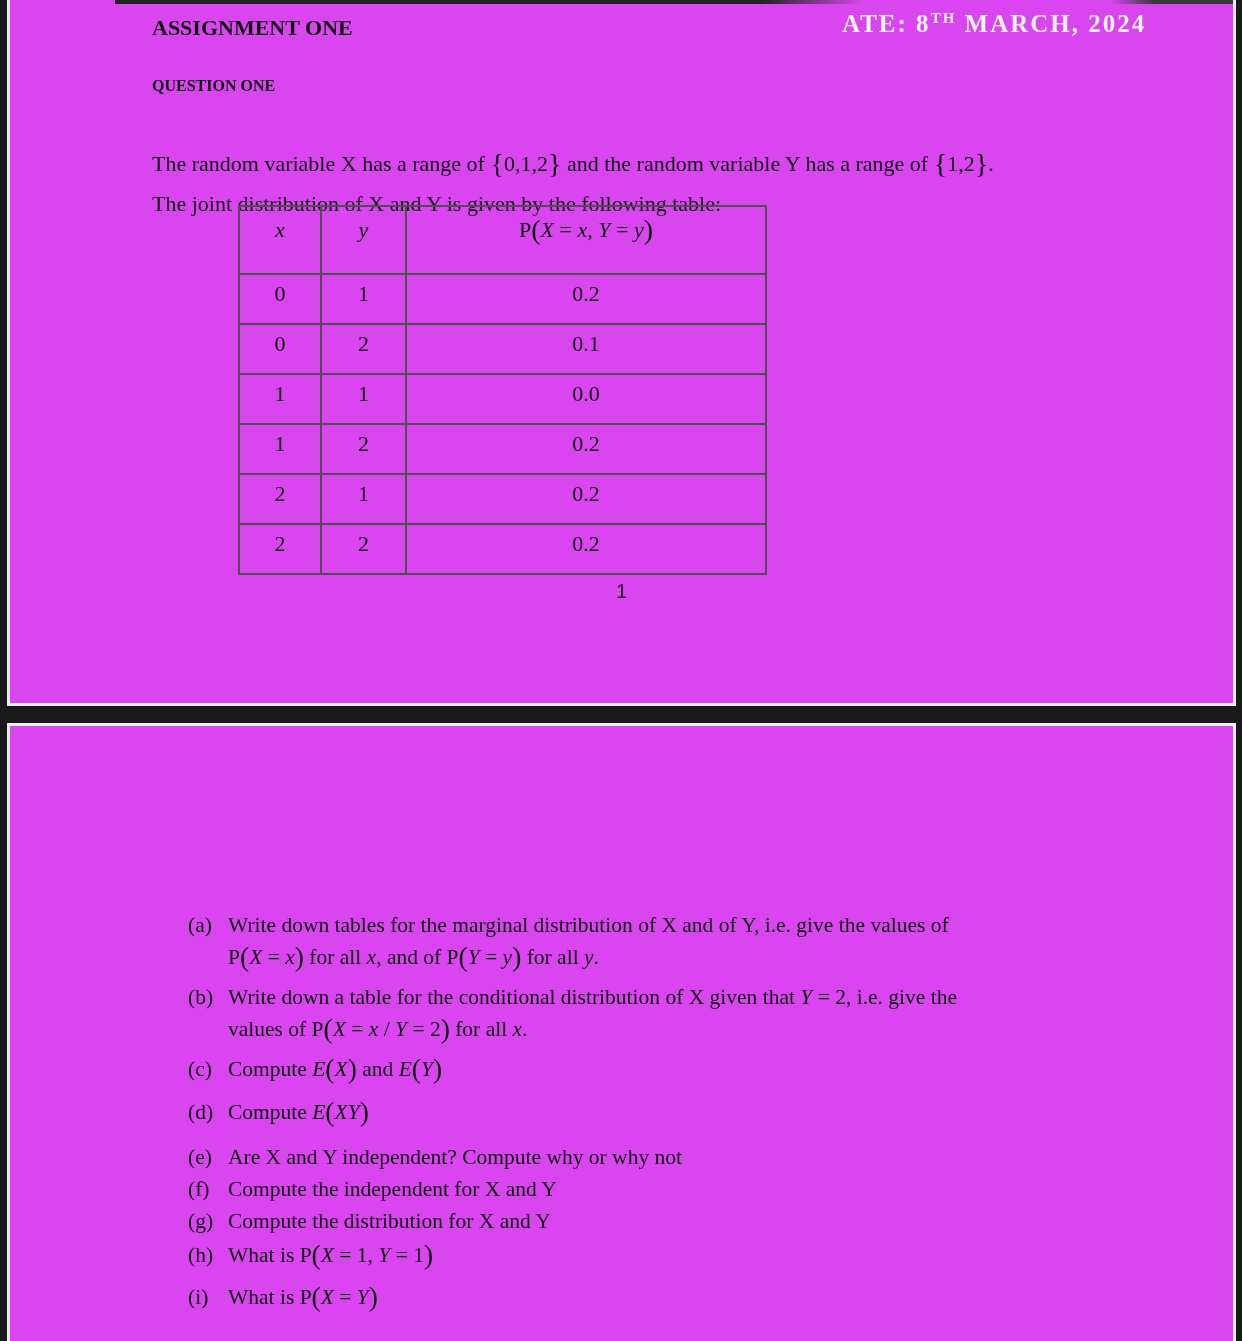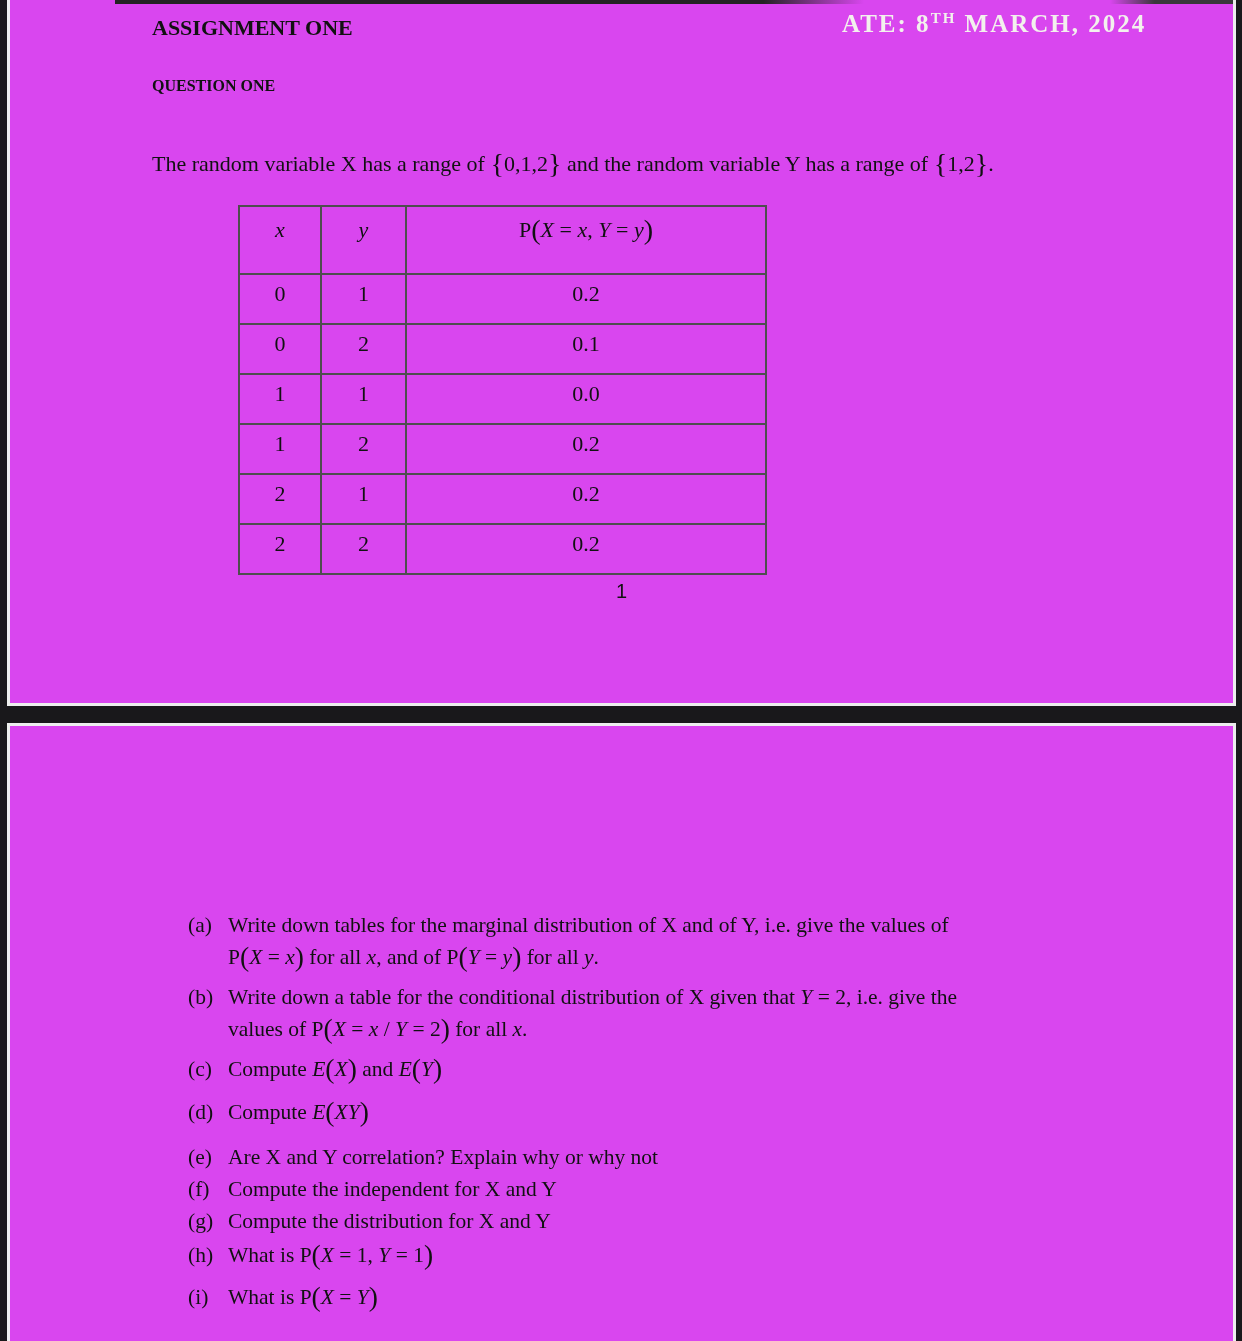--- a/index.html
+++ b/index.html
@@ -76,20 +76,21 @@
 
 <div class="page" id="page1">
   <div id="topline"></div>
   <div id="watermark">ATE: 8<sup>TH</sup> MARCH, 2024</div>
 
   <div class="heading">ASSIGNMENT ONE</div>
   <div class="subheading">QUESTION ONE</div>
 
   <div class="intro">
     <span>The random variable X has a range of <span class="mp">{</span>0,1,2<span class="mp">}</span> and the random variable Y has a range of <span class="mp">{</span>1,2<span class="mp">}</span>.</span><br>
+    <span>The joint distribution of X and Y is given by the following table:</span>
   </div>
 
   <table id="jointtable">
     <colgroup>
         <col style="width:82px">
         <col style="width:85px">
         <col style="width:360px">
       </colgroup>
     <thead>
       <tr id="thead-row">
@@ -148,21 +149,21 @@
       <div class="qrow">
         <div class="qlabel">(c)</div>
         <div class="qtext">Compute <i>E</i><span class="mp">(</span><i>X</i><span class="mp">)</span> and <i>E</i><span class="mp">(</span><i>Y</i><span class="mp">)</span></div>
       </div>
       <div class="qrow">
         <div class="qlabel">(d)</div>
         <div class="qtext">Compute <i>E</i><span class="mp">(</span><i>XY</i><span class="mp">)</span></div>
       </div>
       <div class="qrow">
         <div class="qlabel">(e)</div>
-        <div class="qtext">Are X and Y correlation? Explain why or why not</div>
+        <div class="qtext">Are X and Y independent? Compute why or why not</div>
       </div>
       <div class="qrow">
         <div class="qlabel">(f)</div>
         <div class="qtext">Compute the independent for X and Y</div>
       </div>
       <div class="qrow">
         <div class="qlabel">(g)</div>
         <div class="qtext">Compute the distribution for X and Y</div>
       </div>
       <div class="qrow">

